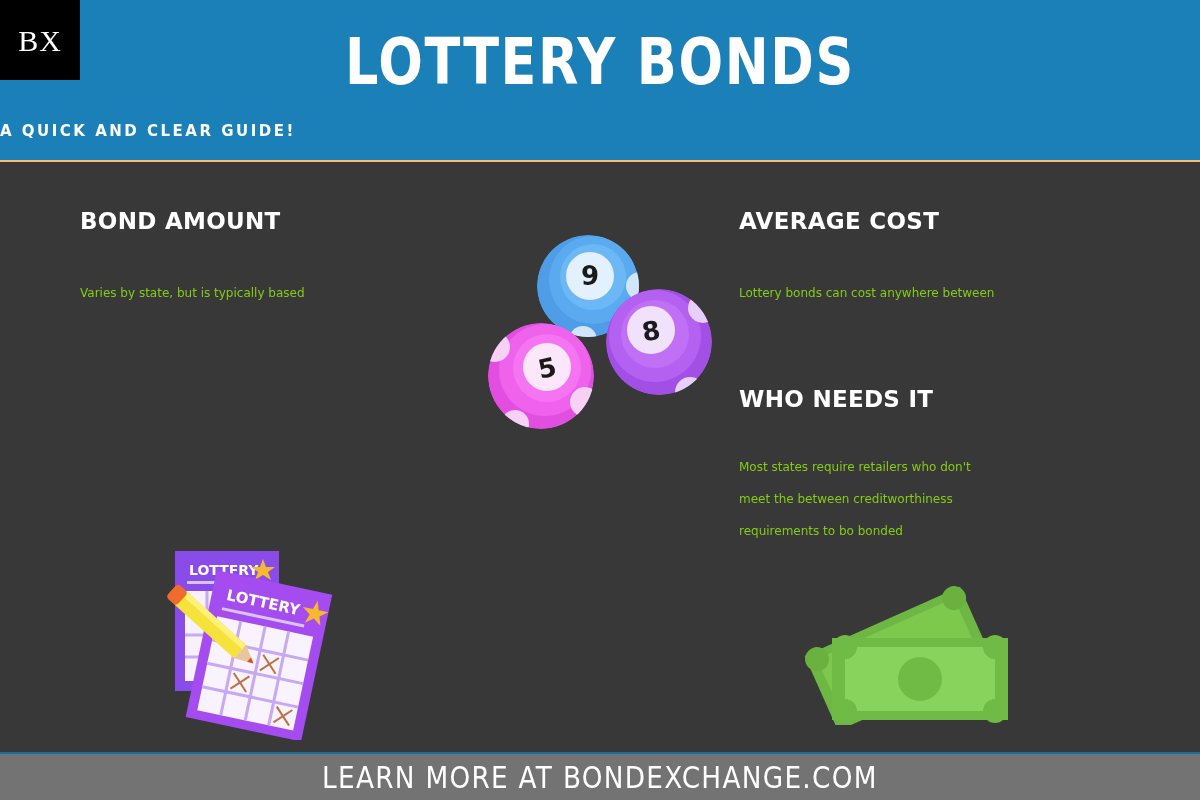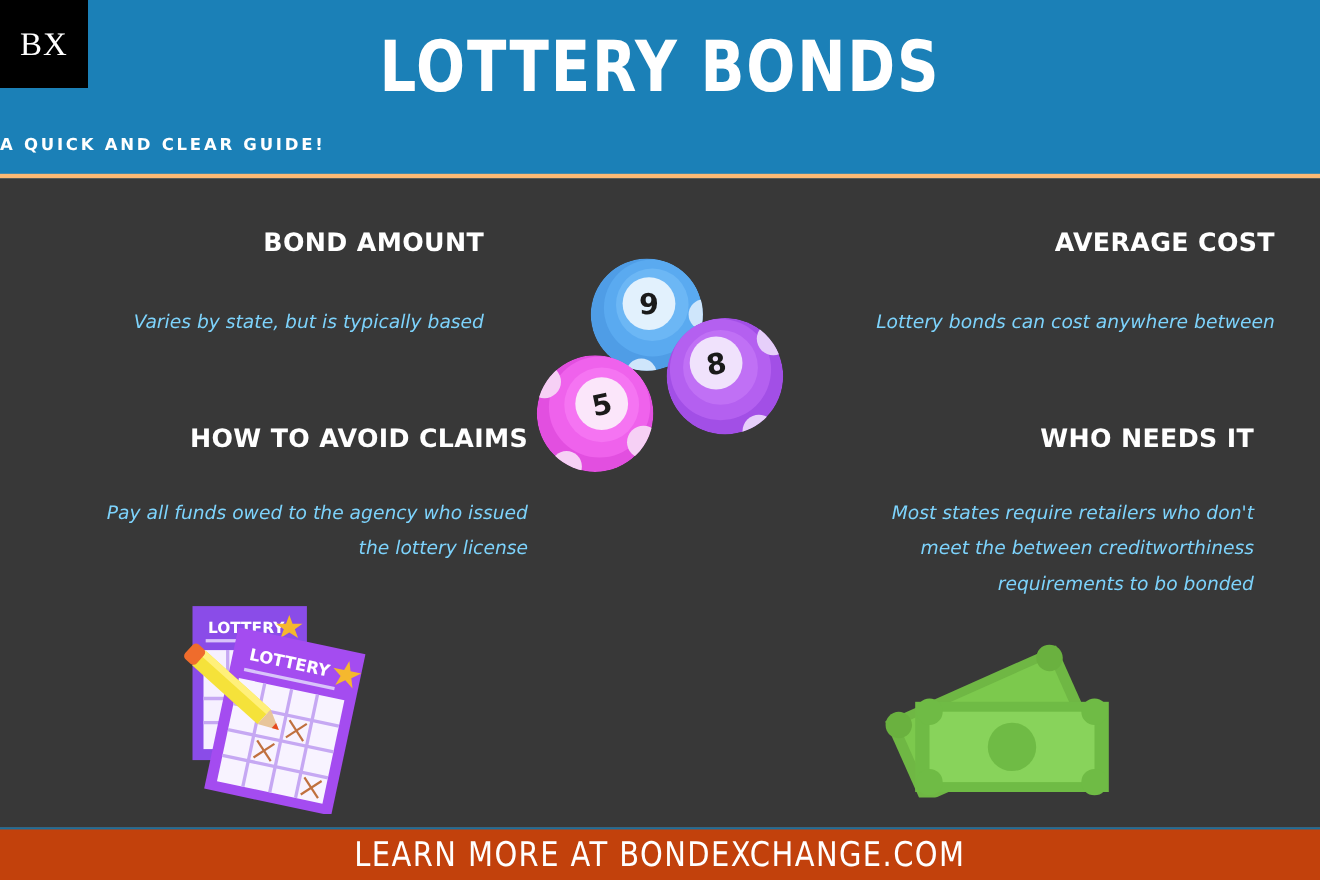--- a/index.html
+++ b/index.html
@@ -1,21 +1,21 @@
 <!DOCTYPE html>
 <html><head>
 <meta charset="utf-8">
 <style>
   * { margin: 0; padding: 0; box-sizing: border-box; }
   html, body { width: 1200px; height: 800px; overflow: hidden; background: #383838; }
   body { position: relative; font-family: "DejaVu Sans", sans-serif; color: #fff; }
 
   .header {
     position: absolute; left: 0; top: 0; width: 1200px; height: 162px;
-    background: #1b80b7; border-bottom: 4px solid #fdba74;
+    background: #1b80b7; border-bottom: 2px solid #fdba74;
   }
   .logo {
     position: absolute; left: 0; top: 0; width: 80px; height: 80px; background: #000;
     display: flex; align-items: center; justify-content: center;
   }
   .logo span {
     font-family: "Liberation Serif", "DejaVu Serif", serif; font-size: 30px; color: #fff;
     letter-spacing: 1px; margin-top: 2px;
   }
   .title {
@@ -23,43 +23,43 @@
     font-family: "DejaVu Sans", sans-serif; font-weight: bold; font-size: 64px;
     letter-spacing: 2px; transform: scaleX(0.82); transform-origin: center; color: #fff;
     line-height: 80px;
   }
   .subtitle {
     position: absolute; left: 0; width: 1200px; top: 122px; text-align: left;
     font-family: "DejaVu Sans", sans-serif; font-weight: bold; font-size: 15px;
     letter-spacing: 2.5px; color: #fff;
   }
 
-  .section { position: absolute; text-align: right; }
+  .section { position: absolute; }
   .section h2 {
     font-family: "DejaVu Sans", sans-serif; font-weight: bold; font-size: 23px;
     color: #fff; letter-spacing: 0.3px; line-height: 28px;
   }
   .section p {
-    font-family: "DejaVu Sans", sans-serif; font-size: 17px; color: #7dd3fc;
-    line-height: 32px; margin-top: 42px; font-style: italic;
+    font-family: "DejaVu Sans", sans-serif; font-size: 12px; color: #84cc16;
+    line-height: 32px; margin-top: 42px;
   }
   .sec-bond { left: 80px; top: 207px; width: 360px; }
   .sec-avoid { left: 80px; top: 385px; width: 400px; }
   .sec-cost { left: 739px; top: 207px; width: 420px; }
-  .sec-who { left: 739px; top: 385px; width: 380px; margin-left: 21px; }
+  .sec-who { left: 739px; top: 385px; width: 380px; }
   .sec-avoid p, .sec-who p { margin-top: 38px; }
 
   .graphic { position: absolute; }
   .balls { left: 485px; top: 232px; width: 235px; height: 205px; }
   .tickets { left: 155px; top: 545px; width: 185px; height: 195px; text-align: center; }
   .money { left: 795px; top: 565px; width: 225px; height: 160px; }
 
   .footer {
     position: absolute; left: 0; top: 752px; width: 1200px; height: 48px;
-    background: #c2410c; border-top: 2px solid #1a6e9c;
+    background: #737373; border-top: 2px solid #1a6e9c;
     display: flex; align-items: center; justify-content: center;
   }
   .footer span {
     font-family: "DejaVu Sans", sans-serif; font-size: 31px; color: #fff;
     letter-spacing: 1.5px; transform: scaleX(0.85); display: inline-block; font-weight: 500;
   }
 </style>
 </head>
 <body>
 
@@ -72,25 +72,20 @@
 </div>
 
 <div class="section sec-bond">
   <h2>BOND AMOUNT</h2>
   <p>
     <span>Varies by state, but is typically based</span><br>
   </p>
 </div>
 
 <div class="section sec-avoid">
-  <h2>HOW TO AVOID CLAIMS</h2>
-  <p>
-    <span>Pay all funds owed to the agency who issued</span><br>
-    <span>the lottery license</span>
-  </p>
 </div>
 
 <div class="section sec-cost">
   <h2>AVERAGE COST</h2>
   <p>
     <span>Lottery bonds can cost anywhere between</span><br>
   </p>
 </div>
 
 <div class="section sec-who">

